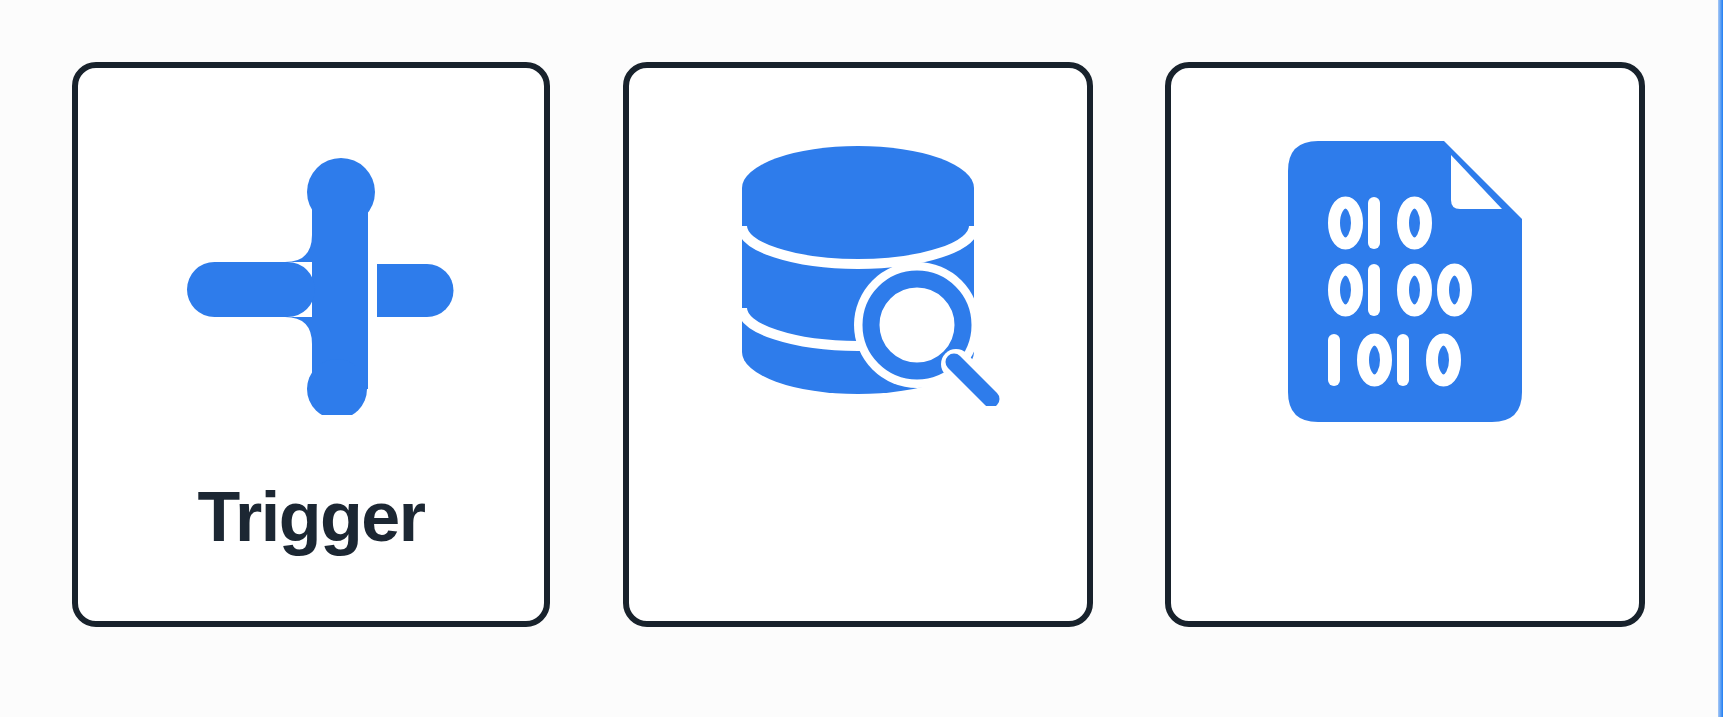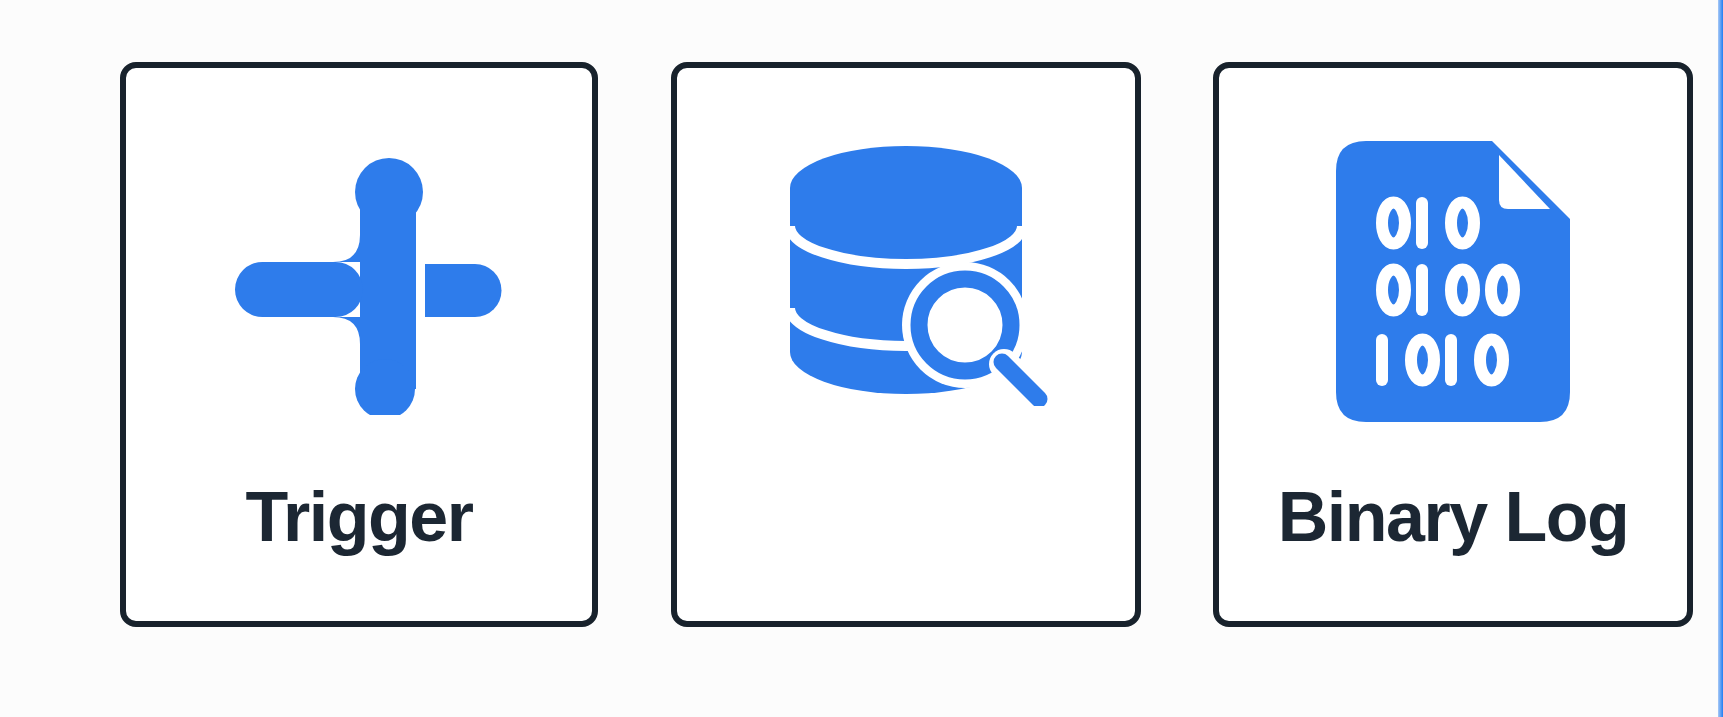--- a/index.html
+++ b/index.html
@@ -12,23 +12,22 @@
     background: #fcfcfc;
     overflow: hidden;
   }
 
   .card {
     position: absolute;
     top: 62px;
     height: 565px;
     background: #ffffff;
     border: 6px solid #18222c;
-    border-radius: 16px;
+    border-radius: 24px;
     box-sizing: border-box;
-    margin-left: 48px;
   }
   .card-trigger   { left: 72px;   width: 478px; }
   .card-query     { left: 623px;  width: 470px; }
   .card-binarylog { left: 1165px; width: 480px; }
 
   .icon-wrap { position: absolute; }
   .card-trigger   .icon-wrap { left: 107px; top: 87px;  width: 280px; height: 260px; }
   .card-query     .icon-wrap { left: 111px; top: 72px;  width: 262px; height: 266px; }
   .card-binarylog .icon-wrap { left: 117px; top: 73px;  width: 234px; height: 281px; }
   .icon-wrap svg { display: block; width: 100%; height: 100%; }
@@ -123,18 +122,17 @@
             <line x1="86" y1="129" x2="86" y2="169" class="digit-i"></line>
             <ellipse cx="126.5" cy="149" rx="11.5" ry="20.5" class="digit-o"></ellipse>
             <ellipse cx="166.5" cy="149" rx="11.5" ry="20.5" class="digit-o"></ellipse>
             <line x1="46" y1="199" x2="46" y2="239" class="digit-i"></line>
             <ellipse cx="86.5" cy="219" rx="11.5" ry="20.5" class="digit-o"></ellipse>
             <line x1="115" y1="199" x2="115" y2="239" class="digit-i"></line>
             <ellipse cx="155.5" cy="219" rx="11.5" ry="20.5" class="digit-o"></ellipse>
           </g>
       </svg>
     </div>
-    <div class="card-label">Binary Log</div>
   </div>
 
   <div class="edge-strip"></div>
 
 </div>
 
 </body></html>

